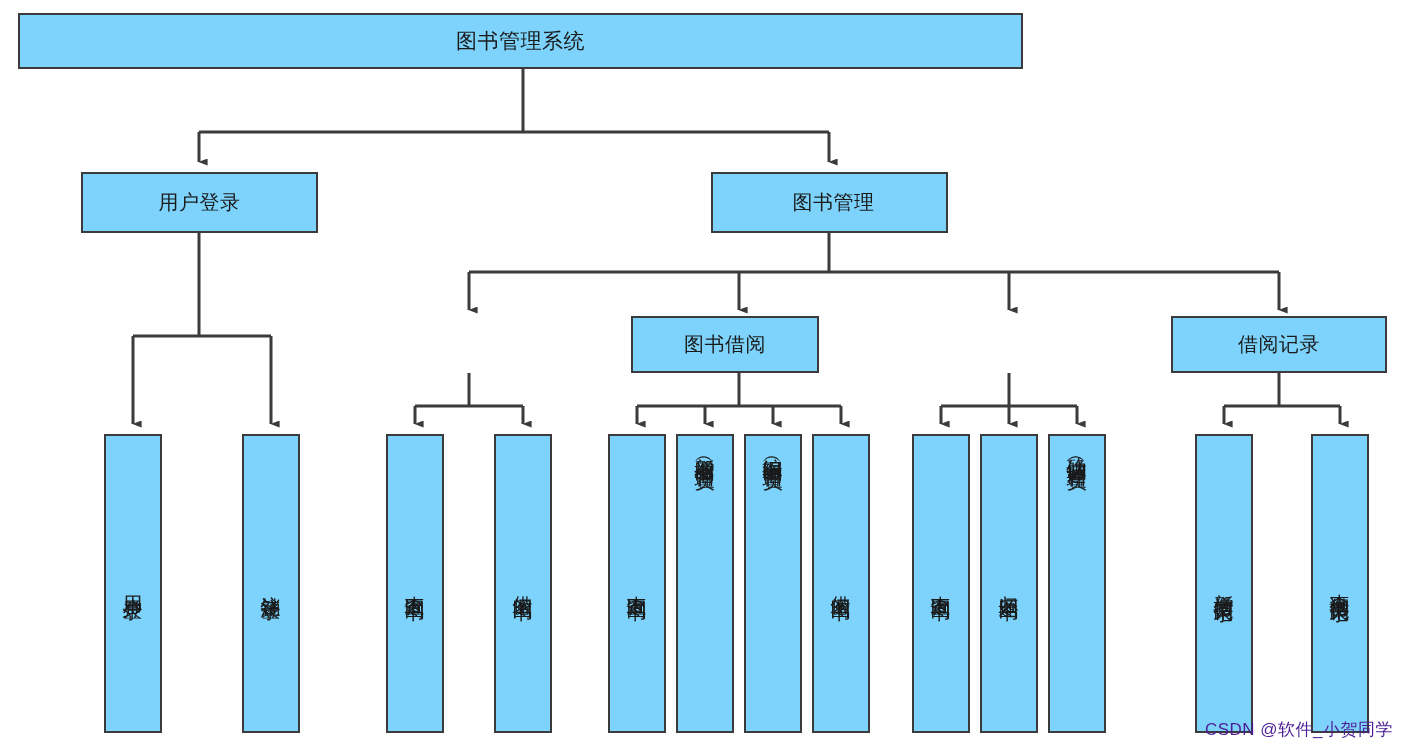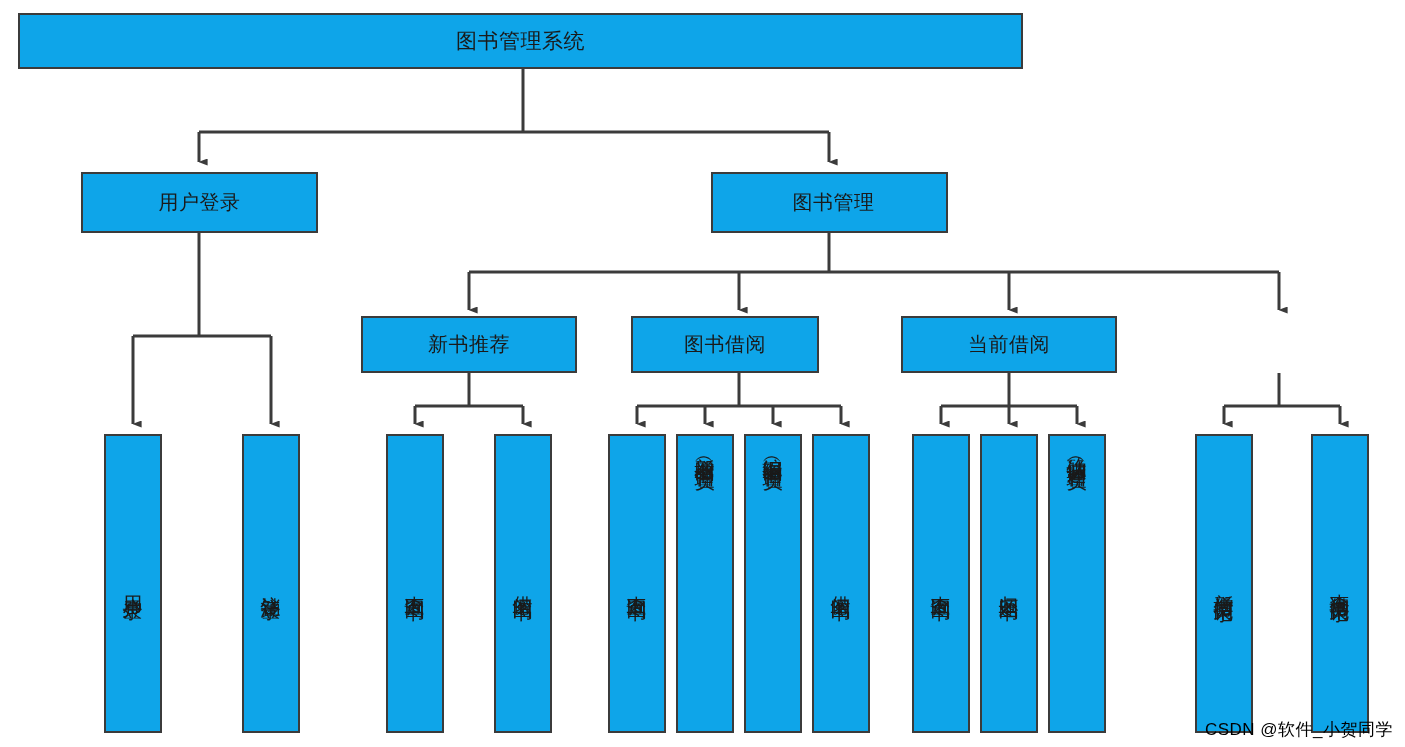--- a/index.html
+++ b/index.html
@@ -25,21 +25,21 @@
     position: absolute;
     left: 0;
     top: 0;
     width: 1405px;
     height: 747px;
     display: block;
   }
   .node-box {
     position: absolute;
     box-sizing: border-box;
-    background: #0ea5e9;
+    background: #7dd3fc;
     border: 2px solid #3b3b3b;
     display: flex;
     align-items: center;
     justify-content: center;
     overflow: hidden;
   }
   .node-label {
     font-family: "Liberation Sans", "DejaVu Sans", sans-serif;
     color: #1a1a1a;
     white-space: pre;
@@ -62,21 +62,21 @@
     padding-top: 8px;
   }
   .leaf.leaf-tall { padding-top: 6px; }
   .leaf.leaf-mid { align-items: center; padding-top: 0; }
   #watermark {
     position: absolute;
     right: 12px;
     bottom: 6px;
     font-family: "Liberation Sans", "DejaVu Sans", sans-serif;
     font-size: 17px;
-    color: #000000;
+    color: #4c1d95;
     white-space: nowrap;
     letter-spacing: 0.5px;
     margin-left: 44px;
   }
 </style>
 </head>
 <body>
 
 <div id="diagram-root">
 
@@ -135,32 +135,29 @@
   </div>
 
   <div class="node-box level-2" style="left:81px; top:172px; width:237px; height:61px;">
     <span class="node-label">用户登录</span>
   </div>
 
   <div class="node-box level-2" style="left:711px; top:172px; width:237px; height:61px;padding-left:8px;">
     <span class="node-label">图书管理</span>
   </div>
 
-  <div class="node-box level-3" style="left:361px; top:316px; width:216px; height:57px;">
-    <span class="node-label">新书推荐</span>
-  </div>
 
   <div class="node-box level-3" style="left:631px; top:316px; width:188px; height:57px;">
     <span class="node-label">图书借阅</span>
   </div>
 
-  <div class="node-box level-3" style="left:901px; top:316px; width:216px; height:57px;">
-    <span class="node-label">当前借阅</span>
-  </div>
-
+
+  <div class="node-box level-3" style="left:1171px; top:316px; width:216px; height:57px;">
+    <span class="node-label">借阅记录</span>
+  </div>
 
   <div class="node-box leaf leaf-mid" style="left:104px; top:434px; width:58px; height:299px;">
     <span class="node-label">用户登录</span>
   </div>
 
   <div class="node-box leaf leaf-mid" style="left:242px; top:434px; width:58px; height:299px;">
     <span class="node-label">注销登录</span>
   </div>
 
   <div class="node-box leaf leaf-mid" style="left:386px; top:434px; width:58px; height:299px;">

